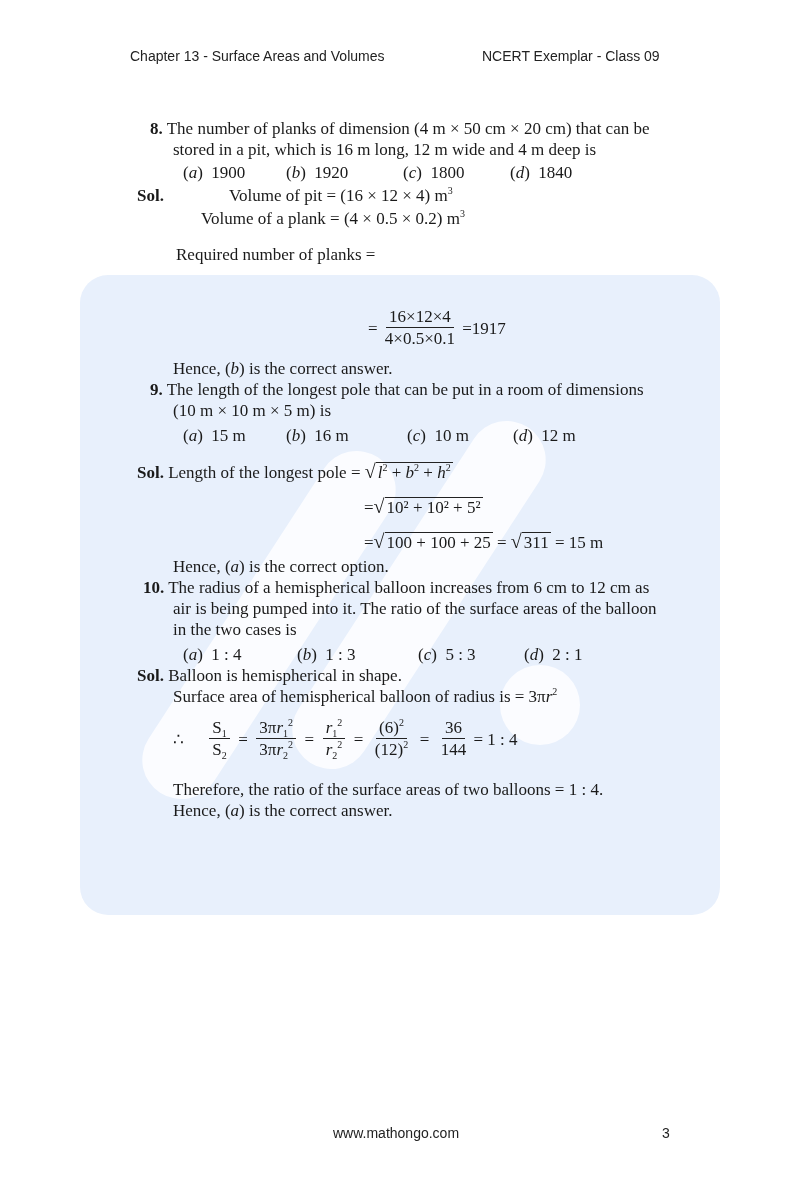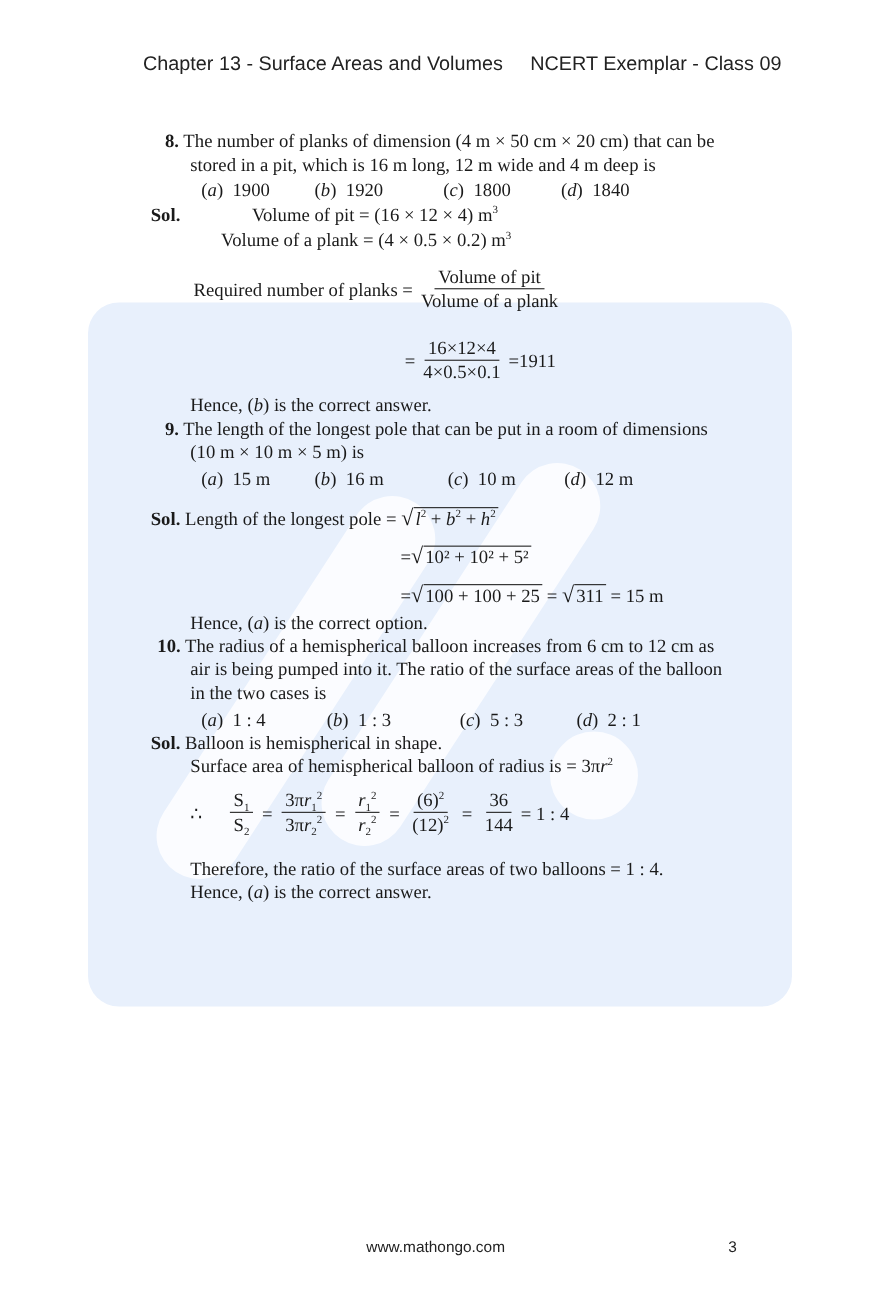--- a/index.html
+++ b/index.html
@@ -1,17 +1,17 @@
 <!DOCTYPE html>
 <html><head>
 <meta charset="utf-8">
 <style>
   html,body{margin:0;padding:0;background:#fff;}
   body{width:800px;height:1190px;position:relative;overflow:hidden;color:#1a1a1a;}
-  .hdr{position:absolute;top:48px;font-family:"Liberation Sans",sans-serif;font-size:18px;color:#222;}
+  .hdr{position:absolute;top:48px;font-family:"Liberation Sans",sans-serif;font-size:14px;color:#222;}
   .serif{font-family:"Liberation Serif",serif;font-size:17px;line-height:21px;}
   .abs{position:absolute;white-space:nowrap;}
   .panel{position:absolute;left:80px;top:275px;width:640px;height:640px;background:#e8f0fc;border-radius:28px;overflow:hidden;}
   .wm{position:absolute;background:#fbfcff;border-radius:40px;transform:rotate(33deg);transform-origin:center;}
   .wm-dot{position:absolute;background:#fbfcff;border-radius:50%;}
   b.num{font-weight:bold;}
   i{font-style:italic;}
   .frac{display:inline-flex;flex-direction:column;align-items:center;vertical-align:middle;}
   .frac .n{padding:0 3px;border-bottom:1px solid #222;line-height:20px;}
   .frac .d{padding:0 3px;line-height:22px;}
@@ -40,32 +40,28 @@
 <div class="serif abs" style="left:173px;top:139px;">stored in a pit, which is 16 m long, 12 m wide and 4 m deep is</div>
 <div class="serif abs" style="left:183px;top:162px;">
   <span style="display:inline-block;width:103px;">(<i>a</i>)&nbsp; <span>1900</span></span><span style="display:inline-block;width:117px;">(<i>b</i>)&nbsp; <span>1920</span></span><span style="display:inline-block;width:107px;">(<i>c</i>)&nbsp; <span>1800</span></span><span>(<i>d</i>)&nbsp; <span>1840</span></span>
 </div>
 <div class="serif abs" style="left:137px;top:185px;font-weight:bold;">Sol.</div>
 <div class="serif abs" style="left:229px;top:185px;"><span>Volume of pit = (16 × 12 × 4) m</span><sup>3</sup></div>
 <div class="serif abs" style="left:201px;top:208px;"><span>Volume of a plank = (4 × 0.5 × 0.2) m</span><sup>3</sup></div>
 
 <div class="serif abs" style="left:176px;top:242px;">
   <span style="vertical-align:middle;">Required number of planks =</span>
-  <span class="frac">
-    <span class="n">Volume of pit</span>
-    <span class="d">Volume of a plank</span>
-  </span>
 </div>
 <div class="serif abs" style="left:368px;top:307px;">
   <span style="vertical-align:middle;">=</span>
   <span class="frac">
     <span class="n">16×12×4</span>
     <span class="d">4×0.5×0.1</span>
   </span>
-  <span style="vertical-align:middle;">=1911</span>
+  <span style="vertical-align:middle;">=1917</span>
 </div>
 <div class="serif abs" style="left:173px;top:358px;"><span>Hence, (</span><i>b</i><span>) is the correct answer.</span></div>
 
 <div class="serif abs" style="left:150px;top:379px;">
   <b class="num">9.</b>
   <span>The length of the longest pole that can be put in a room of dimensions</span>
 </div>
 <div class="serif abs" style="left:173px;top:400px;">(10 m × 10 m × 5 m) is</div>
 <div class="serif abs" style="left:183px;top:425px;">
   <span style="display:inline-block;width:103px;">(<i>a</i>)&nbsp; <span>15 m</span></span><span style="display:inline-block;width:121px;">(<i>b</i>)&nbsp; <span>16 m</span></span><span style="display:inline-block;width:106px;">(<i>c</i>)&nbsp; <span>10 m</span></span><span>(<i>d</i>)&nbsp; <span>12 m</span></span>

